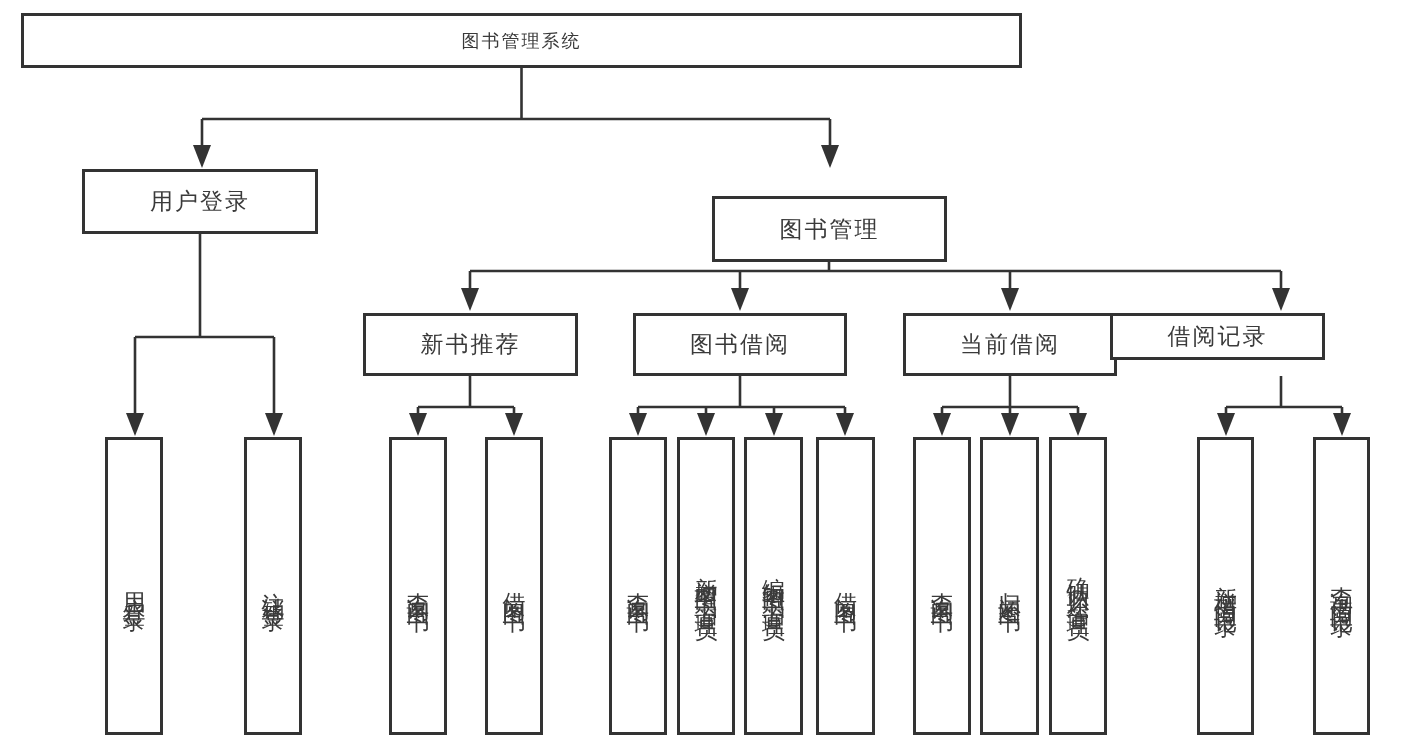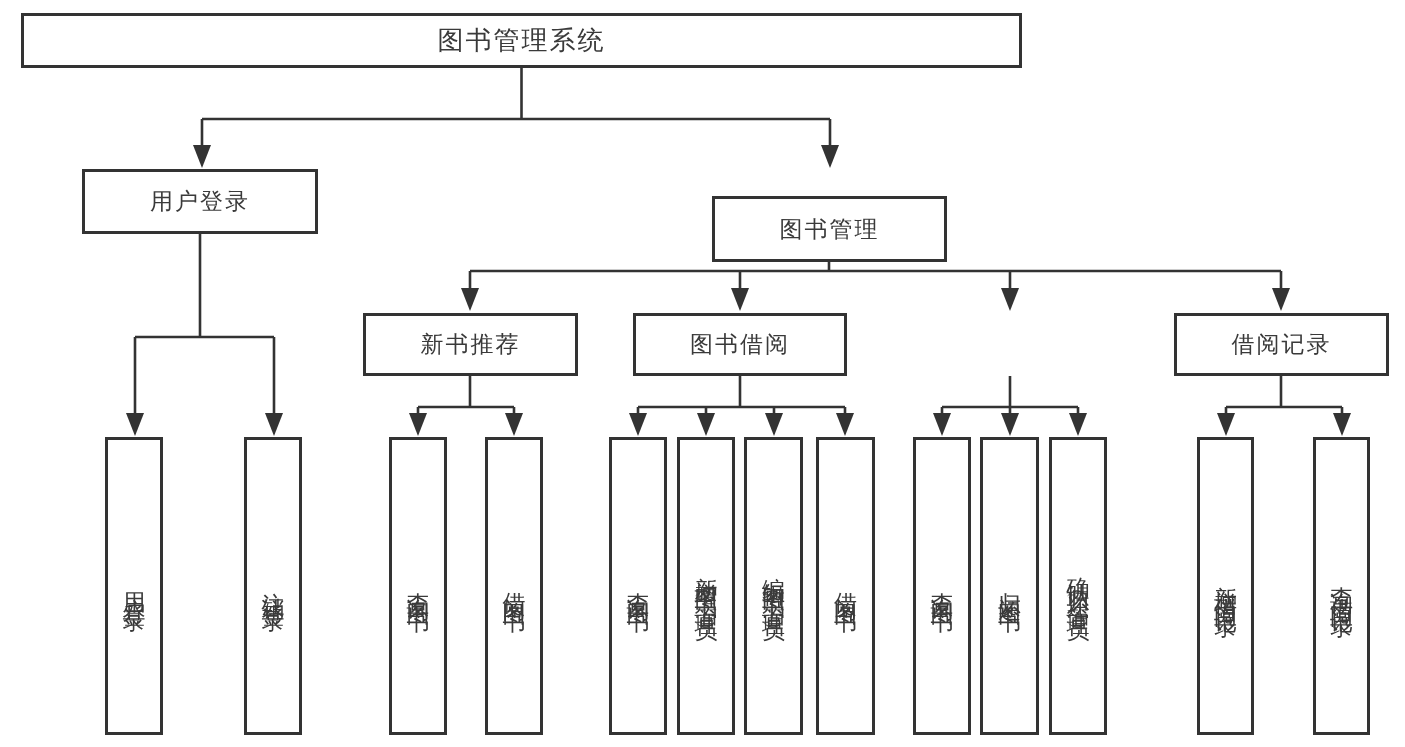--- a/index.html
+++ b/index.html
@@ -45,39 +45,39 @@
     display: flex;
     align-items: center;
     justify-content: center;
     color: var(--text);
   }
   .h-label {
     font-size: 23px;
     letter-spacing: 2px;
     white-space: nowrap;
   }
-  .root-box .h-label { font-size: 26px; }
+  .root-box .h-label { font-size: 18px; }
 
   .leaf .v-label {
     writing-mode: vertical-rl;
     text-orientation: mixed;
     font-size: 23px;
     line-height: 1;
     letter-spacing: 6px;
     white-space: nowrap;
   }
 
   
   .root-box            { left: 21px;   top: 13px;  width: 1001px; height: 55px; }
   .n-user-login        { left: 82px;   top: 169px; width: 236px;  height: 65px; }
   .n-book-management   { left: 712px;  top: 168px; width: 235px;  height: 66px; margin-top: 28px; }
   .n-new-book          { left: 363px;  top: 313px; width: 215px;  height: 63px; }
   .n-book-borrow       { left: 633px;  top: 313px; width: 214px;  height: 63px; }
   .n-current-borrow    { left: 903px;  top: 313px; width: 214px;  height: 63px; }
-  .n-borrow-records    { left: 1174px; top: 313px; width: 215px;  height: 63px; }
+  .n-borrow-records    { left: 1110px; top: 313px; width: 215px;  height: 47px; }
 
   .leaf { top: 437px; height: 298px; width: 58px; }
   .lf-1  { left: 105px; }
   .lf-2  { left: 244px; }
   .lf-3  { left: 389px; }
   .lf-4  { left: 485px; }
   .lf-5  { left: 609px; }
   .lf-6  { left: 677px; }
   .lf-7  { left: 744px; width: 59px; }
   .lf-8  { left: 816px; width: 59px; }
@@ -155,20 +155,23 @@
   <div class="box n-book-management">
     <span class="h-label">图书管理</span>
   </div>
 
   <div class="box n-new-book">
     <span class="h-label">新书推荐</span>
   </div>
   <div class="box n-book-borrow">
     <span class="h-label">图书借阅</span>
   </div>
+  <div class="box n-current-borrow">
+    <span class="h-label">当前借阅</span>
+  </div>
   <div class="box n-borrow-records">
     <span class="h-label">借阅记录</span>
   </div>
 
   <div class="box leaf lf-1">
     <span class="v-label">用户登录</span>
   </div>
   <div class="box leaf lf-2">
     <span class="v-label">注销登录</span>
   </div>

